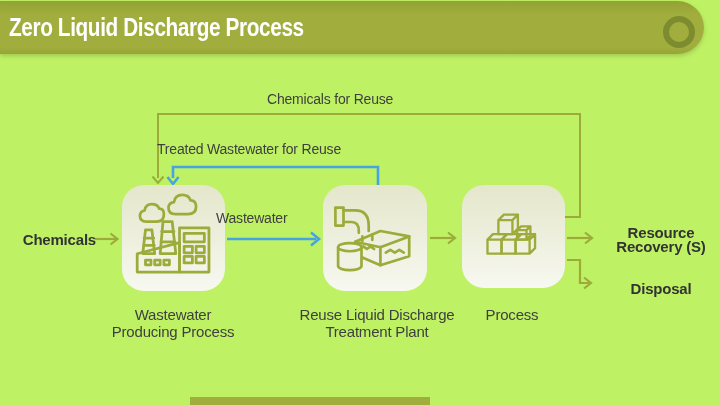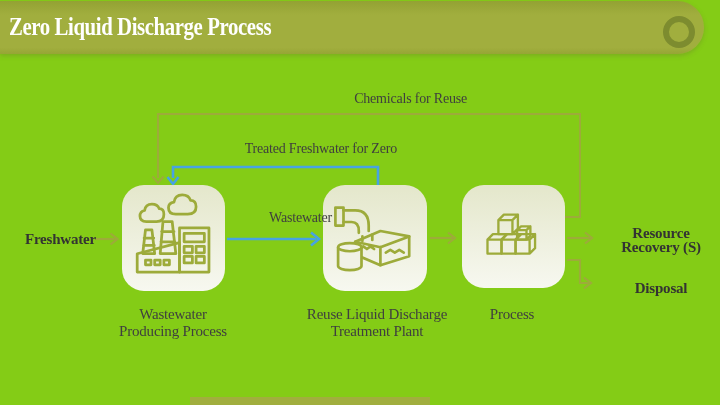--- a/index.html
+++ b/index.html
@@ -1,43 +1,43 @@
 <!DOCTYPE html>
 <html style="--header-green: #a1ae3e; --line-green: #9dab3a; --arrow-blue: #47a3e2; --ring-green: #7d8c2f; --box-fill-top: #e4e7cb; --box-fill-bottom: #f7f8f0; --label-text: #3f3f3f; --bold-text: #333333;"><head>
 <meta charset="utf-8">
 <style>
   :root{
     --header-green:#a1ae3e; --line-green:#9dab3a; --arrow-blue:#47a3e2;
     --ring-green:#7d8c2f; --box-fill-top:#e4e7cb; --box-fill-bottom:#f7f8f0;
     --label-text:#3f3f3f; --bold-text:#333333;
   }
   html,body{margin:0;padding:0;background:#fff;}
-  .stage{position:relative;width:720px;height:405px;background:#84cc16;overflow:hidden;
-         font-family:Liberation Serif, serif;}
+  .stage{position:relative;width:720px;height:405px;background:#bef264;overflow:hidden;
+         font-family:Liberation Sans, sans-serif;}
   
   .header-bar{position:absolute;left:0;top:1px;width:704px;height:53px;
       background:linear-gradient(180deg,#93a233 0%,var(--header-green) 26%,var(--header-green) 88%,#96a535 100%);
       border-radius:0 27px 27px 0;box-shadow:0 2px 4px rgba(110,120,50,.35);}
   .title{position:absolute;left:9px;top:11px;margin:0;color:#fff;font-size:26px;font-weight:bold;
       letter-spacing:-0.5px;white-space:nowrap;transform:scaleX(.8);transform-origin:left center;}
   .ring{position:absolute;left:663px;top:15px;width:20px;height:20px;border-radius:50%;
       border:6px solid var(--ring-green);}
   
   .connectors{position:absolute;left:0;top:0;width:720px;height:405px;}
   .st-green{stroke:var(--line-green);stroke-width:2;fill:none;}
   .st-green-a{stroke:var(--line-green);stroke-width:2.2;fill:none;}
   .st-blue{stroke:var(--arrow-blue);stroke-width:2.6;fill:none;}
   
   .node{position:absolute;width:103px;height:106px;top:185px;border-radius:22px;
       background:linear-gradient(180deg,var(--box-fill-top) 0%,var(--box-fill-bottom) 100%);}
   .node-icon{position:absolute;left:50%;transform:translateX(-50%);}
   .ic{stroke:var(--line-green);fill:none;stroke-width:3;stroke-linejoin:round;stroke-linecap:round;}
   .ic-fill{stroke:var(--line-green);fill:#f1f2e6;stroke-width:3;stroke-linejoin:round;}
   
-  .lbl{position:absolute;color:var(--label-text);font-size:14px;text-align:right;
+  .lbl{position:absolute;color:var(--label-text);font-size:14px;text-align:left;
       line-height:16px;letter-spacing:-0.2px;}
   .node-lbl{position:absolute;top:306px;color:var(--label-text);font-size:15px;line-height:17px;
       text-align:center;white-space:pre-line;letter-spacing:-0.2px;}
   .bold-lbl{position:absolute;color:var(--bold-text);font-size:15px;font-weight:bold;
       line-height:15px;white-space:pre-line;letter-spacing:-0.2px;}
   .bottom-bar{position:absolute;left:190px;top:397px;width:240px;height:8px;
       background:var(--header-green);}
 </style>
 </head>
 <body>
@@ -111,23 +111,23 @@
     <svg class="node-icon" style="top:14px;" width="78" height="78" viewBox="0 0 100 100">
       <path class="ic" d="M30,27 h18 v18 h-18 z M30,27 l7,-7 h18 l-7,7 M48,27 l7,-7 v18 l-7,7"></path>
       <path class="ic" d="M54,40 h12 v12 h-12 z M54,40 l5,-5 h12 l-5,5 M66,40 l5,-5 v12 l-5,5"></path>
       <path class="ic" d="M16,52 h18 v18 h-18 z M16,52 l7,-7 h18 l-7,7"></path>
       <path class="ic" d="M34,52 h18 v18 h-18 z M34,52 l7,-7 h18 l-7,7"></path>
       <path class="ic" d="M52,52 h18 v18 h-18 z M52,52 l7,-7 h18 l-7,7 M70,52 l7,-7 v18 l-7,7"></path>
     </svg>
   </div>
 
   <div class="lbl" style="left:267px;top:91px;width:200px;">Chemicals for Reuse</div>
-  <div class="lbl" style="left:157px;top:141px;width:240px;">Treated Freshwater for Zero</div>
+  <div class="lbl" style="left:157px;top:141px;width:240px;">Treated Wastewater for Reuse</div>
   <div class="lbl" style="left:216px;top:210px;width:116px;">Wastewater</div>
-  <div class="bold-lbl" style="left:2px;top:232px;width:94px;text-align:right;">Freshwater</div>
+  <div class="bold-lbl" style="left:2px;top:232px;width:94px;text-align:right;">Chemicals</div>
   <div class="bold-lbl" style="left:600px;top:226px;width:122px;text-align:center;line-height:14px;">Resource
 Recovery (S)</div>
   <div class="bold-lbl" style="left:600px;top:281px;width:122px;text-align:center;">Disposal</div>
 
   <div class="node-lbl" style="left:93px;width:160px;">Wastewater
 Producing Process</div>
   <div class="node-lbl" style="left:296px;width:162px;">Reuse Liquid Discharge
 Treatment Plant</div>
   <div class="node-lbl" style="left:452px;width:120px;">Process</div>
 

